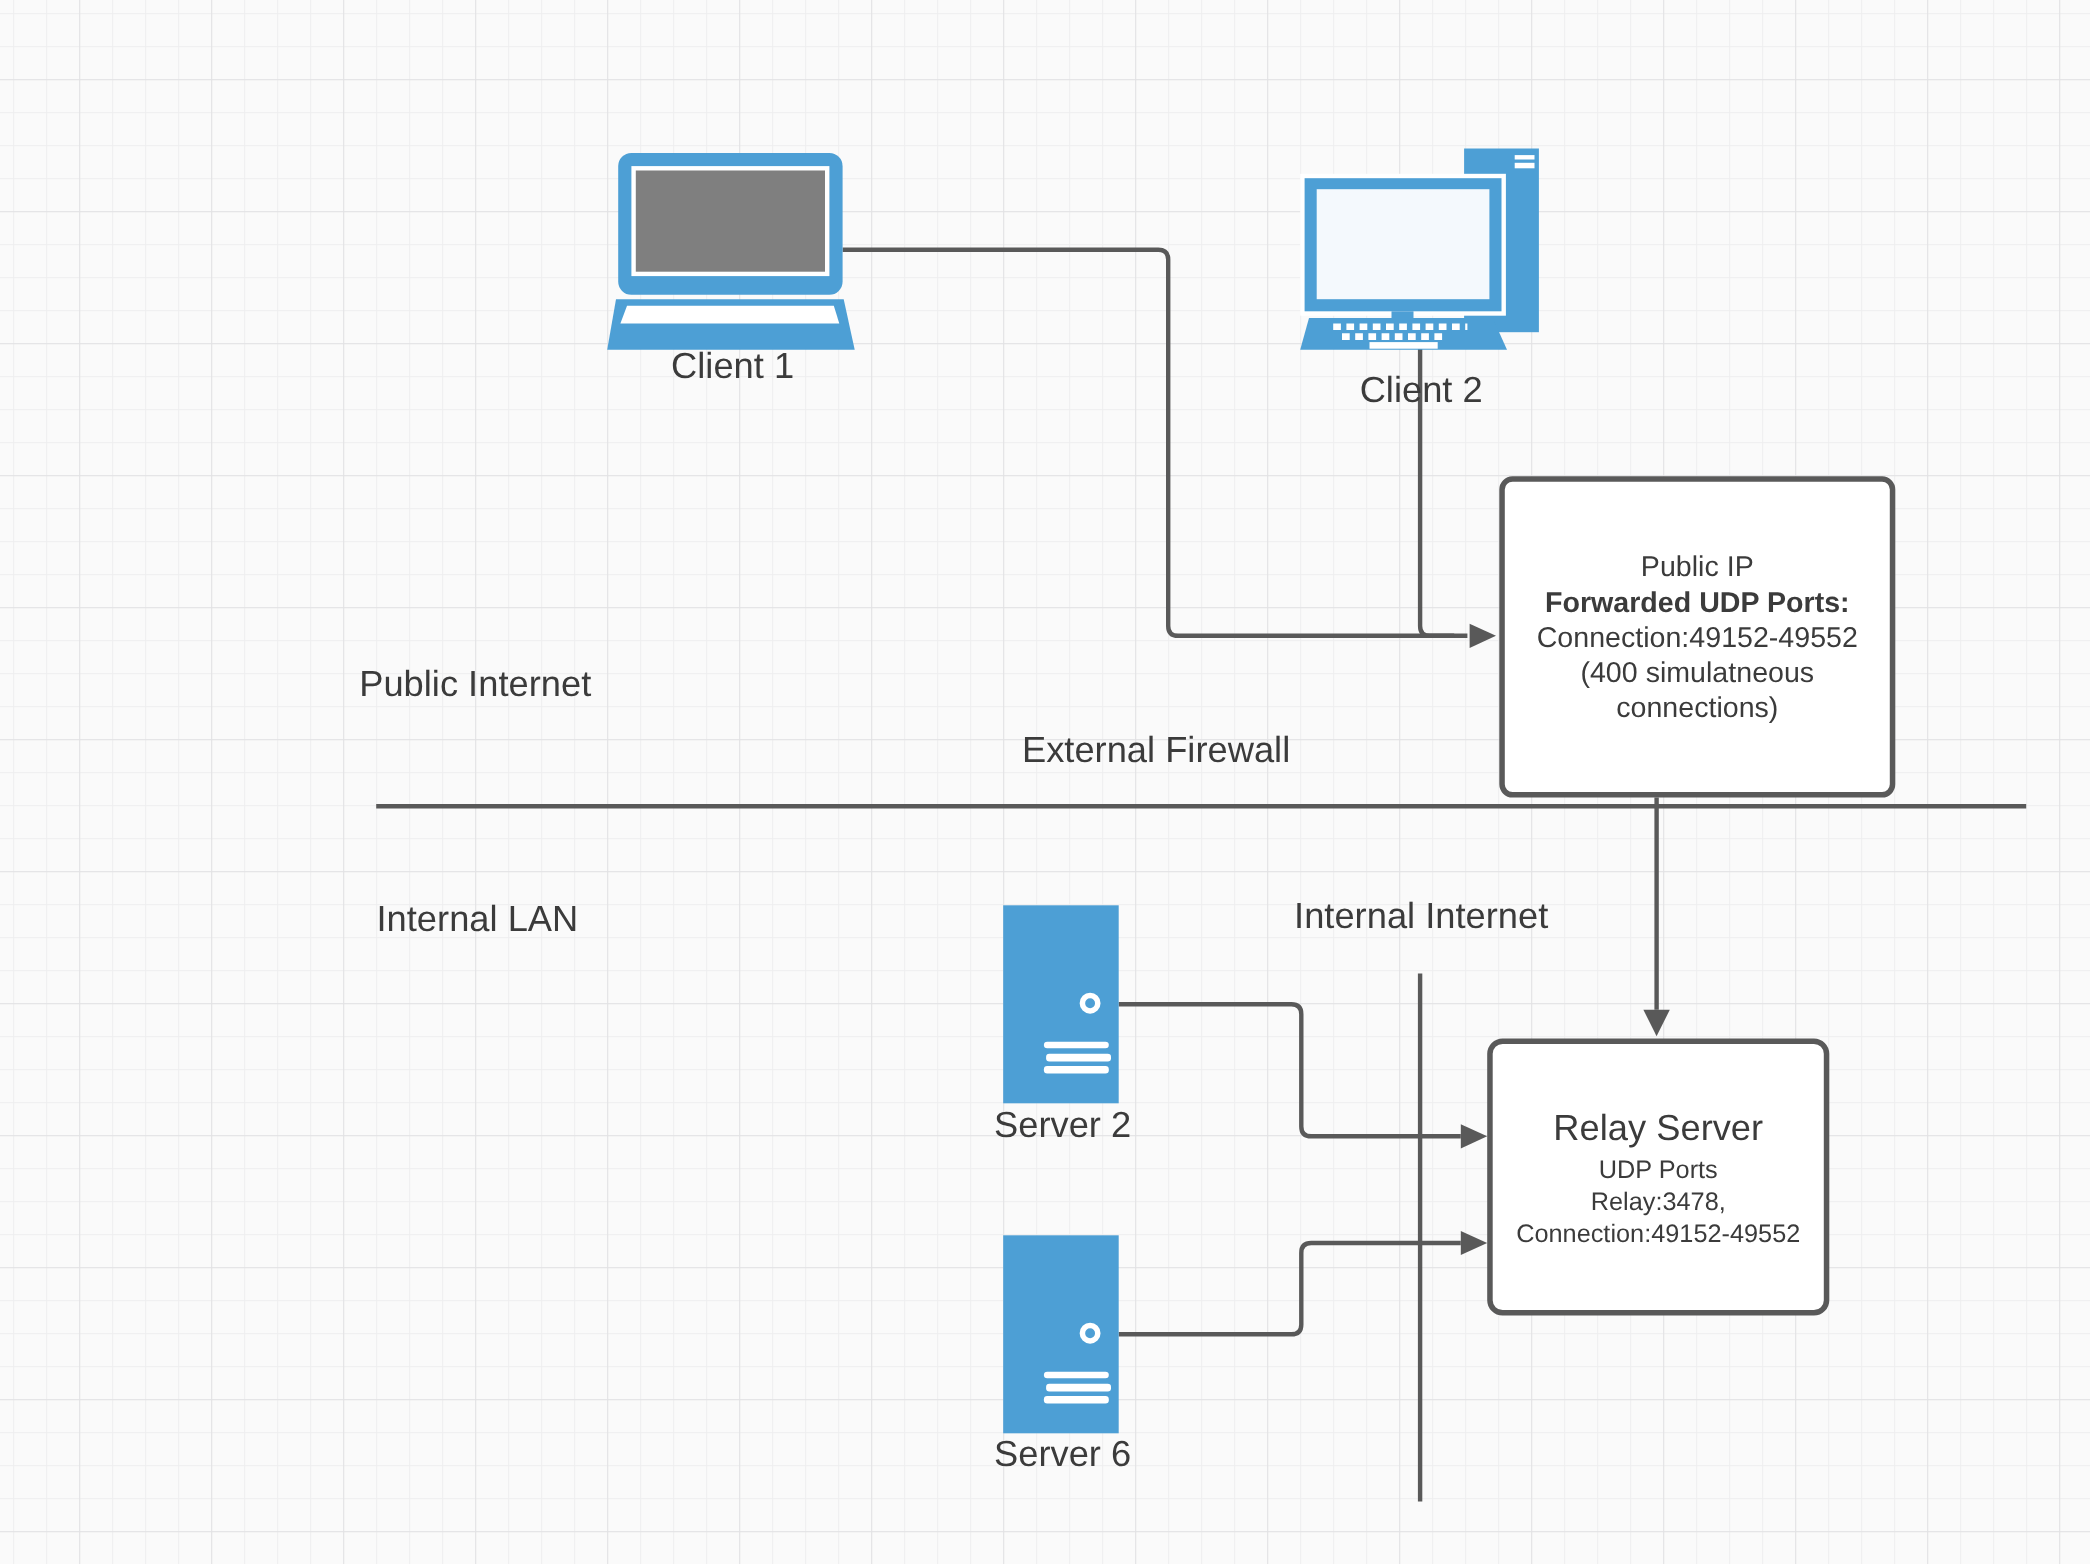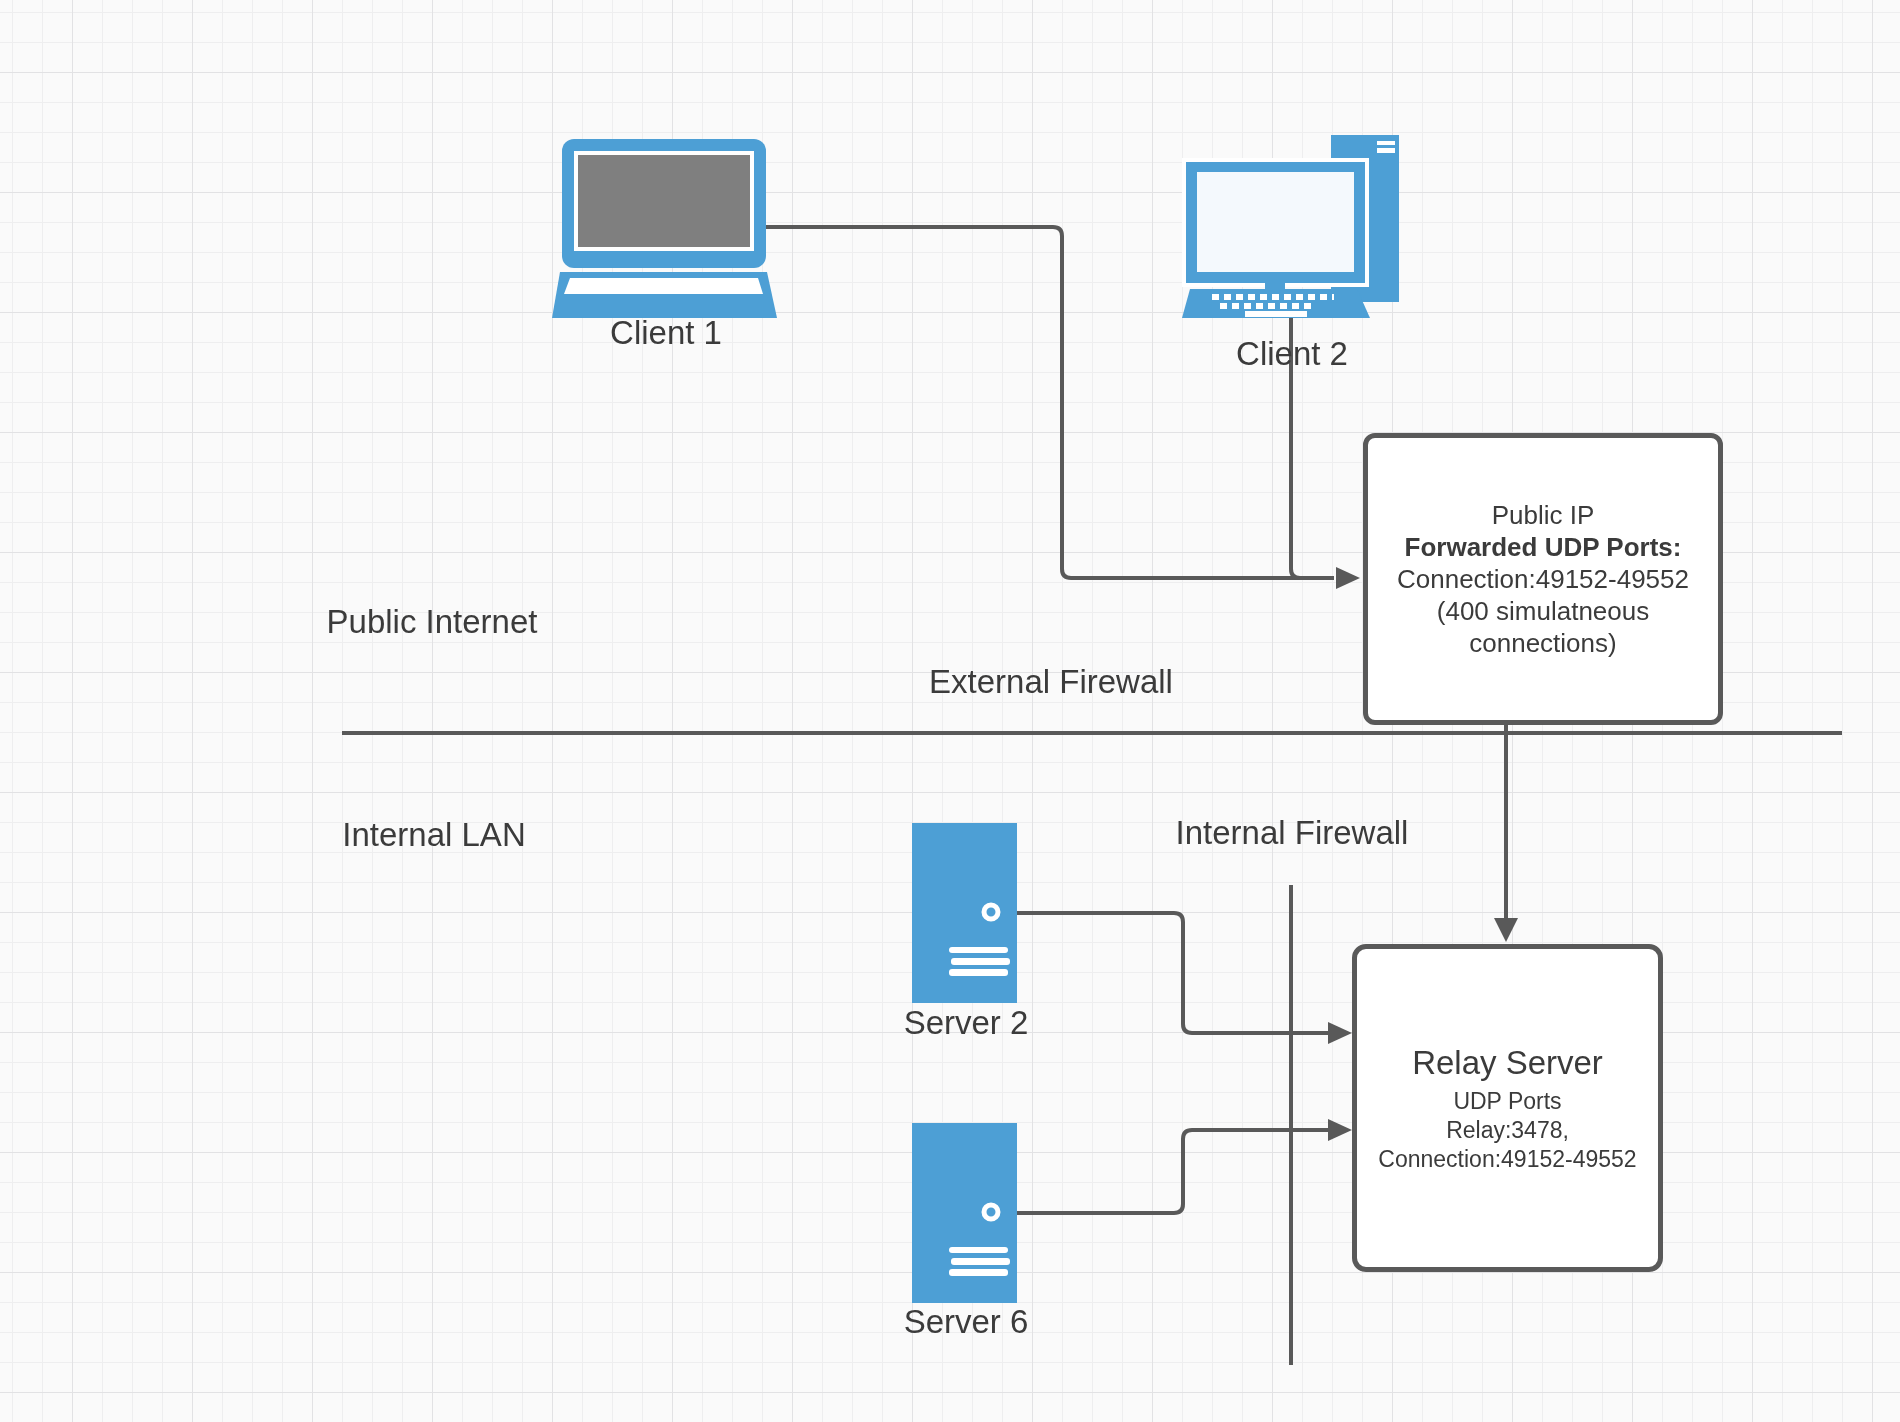--- a/index.html
+++ b/index.html
@@ -54,21 +54,21 @@
     border-radius:14px;
     box-sizing:border-box;
     display:flex;
     flex-direction:column;
     justify-content:center;
     align-items:center;
     text-align:center;
     color:var(--text-dark);
   }
   .public-ip-box{left:1363px;top:433px;width:360px;height:292px;font-size:26px;line-height:32px;border-radius:12px;}
-  .relay-box{left:1352px;top:944px;width:311px;height:328px;font-size:23px;line-height:29px;}
+  .relay-box{left:1352px;top:944px;width:311px;height:252px;font-size:23px;line-height:29px;}
   .relay-title{font-size:33px;line-height:40px;margin-bottom:4px;}
   .bold{font-weight:bold;}
   .box-line{display:block;}
 </style>
 </head>
 <body>
 
 <div class="canvas">
 
   <svg class="diagram-svg" viewBox="0 0 1900 1422" xmlns="http://www.w3.org/2000/svg">
@@ -127,21 +127,21 @@
       <rect class="white" x="949" y="1247" width="59" height="6" rx="3"></rect>
       <rect class="white" x="951" y="1258" width="59" height="7" rx="3"></rect>
       <rect class="white" x="949" y="1269" width="59" height="7" rx="3"></rect>
     </g>
   </svg>
 
 
   <div class="lbl" style="left:282px;top:604px;">Public Internet</div>
   <div class="lbl" style="left:901px;top:664px;">External Firewall</div>
   <div class="lbl" style="left:284px;top:817px;">Internal LAN</div>
-  <div class="lbl" style="left:1142px;top:815px;">Internal Firewall</div>
+  <div class="lbl" style="left:1142px;top:815px;">Internal Internet</div>
 
   <div class="lbl" style="left:516px;top:315px;">Client 1</div>
   <div class="lbl" style="left:1142px;top:315px;margin-top:21px;">Client 2</div>
   <div class="lbl" style="left:816px;top:1005px;">Server 2</div>
   <div class="lbl" style="left:816px;top:1304px;">Server 6</div>
 
   <div class="node-box public-ip-box">
     <span class="box-line">Public IP</span>
     <span class="box-line bold">Forwarded UDP Ports:</span>
     <span class="box-line">Connection:49152-49552</span>

